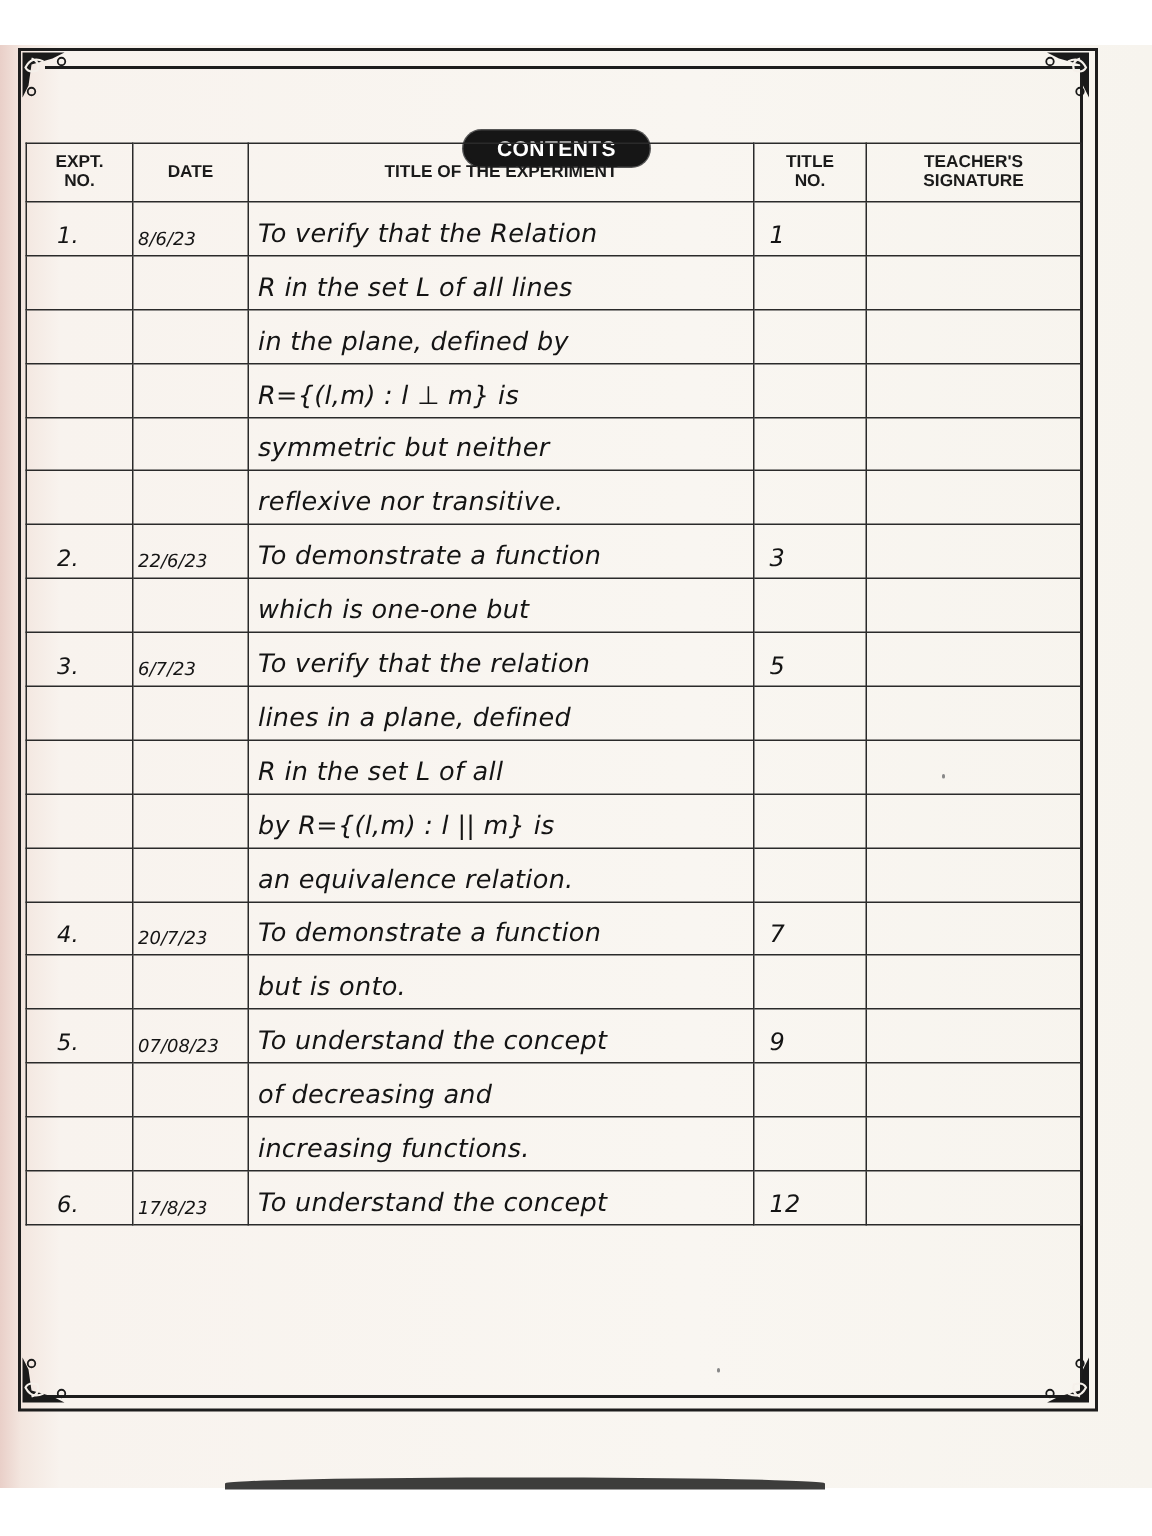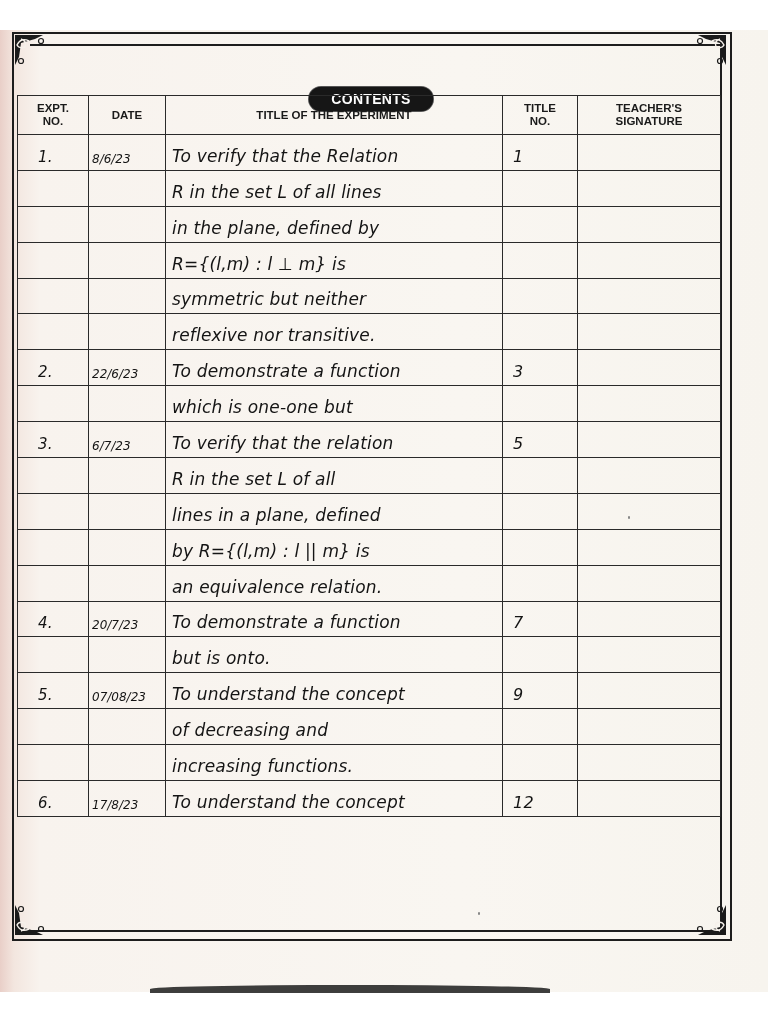--- a/index.html
+++ b/index.html
@@ -277,38 +277,38 @@
         </td>
       </tr>
       <tr>
         <td class="c-no">
           <span class="hw"></span>
         </td>
         <td class="c-date">
           <span class="hw"></span>
         </td>
         <td class="c-title">
+          <span class="hw">lines in a plane, defined</span>
+        </td>
+        <td class="c-page">
+          <span class="hw"></span>
+        </td>
+        <td class="c-sig">
+          <span class="hw"></span>
+        </td>
+      </tr>
+      <tr>
+        <td class="c-no">
+          <span class="hw"></span>
+        </td>
+        <td class="c-date">
+          <span class="hw"></span>
+        </td>
+        <td class="c-title">
           <span class="hw">R in the set L of all</span>
-        </td>
-        <td class="c-page">
-          <span class="hw"></span>
-        </td>
-        <td class="c-sig">
-          <span class="hw"></span>
-        </td>
-      </tr>
-      <tr>
-        <td class="c-no">
-          <span class="hw"></span>
-        </td>
-        <td class="c-date">
-          <span class="hw"></span>
-        </td>
-        <td class="c-title">
-          <span class="hw">lines in a plane, defined</span>
         </td>
         <td class="c-page">
           <span class="hw"></span>
         </td>
         <td class="c-sig">
           <span class="hw"></span>
         </td>
       </tr>
       <tr>
         <td class="c-no">

